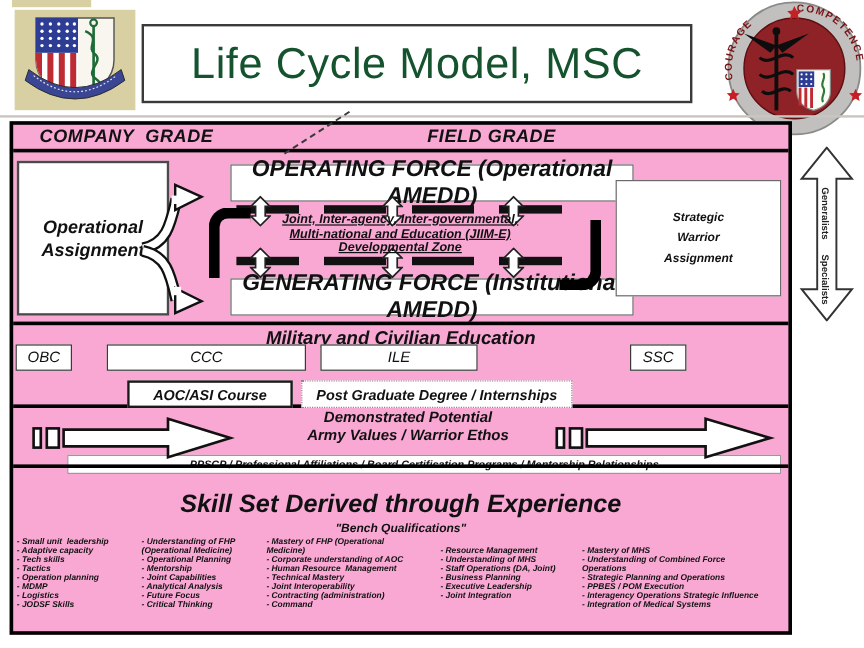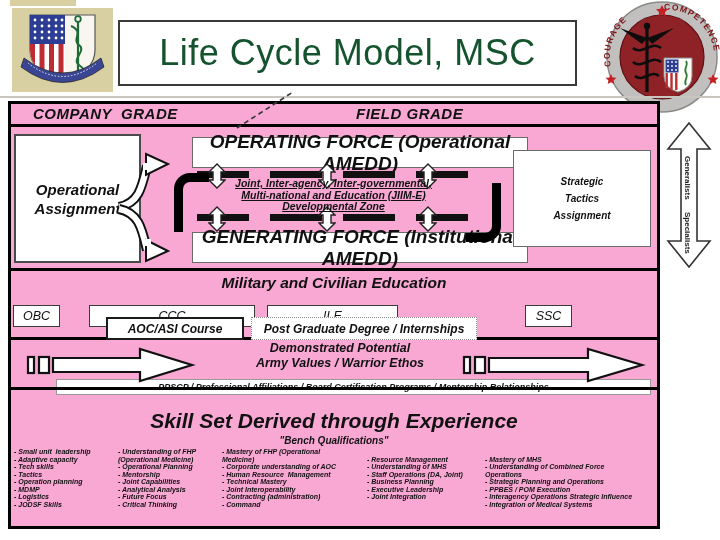--- a/index.html
+++ b/index.html
@@ -37,21 +37,21 @@
   .bracket.r{left:455px;top:56px;border-right:9px solid #000;border-bottom:9px solid #000;
              border-bottom-right-radius:16px;}
   .jiim{left:195px;top:51px;width:255px;text-align:center;font-weight:bold;font-size:10.5px;
         line-height:11.6px;text-decoration:underline;position:absolute;}
   .strat-box{left:502px;top:23px;width:138px;height:97px;border:1.6px solid #6a6a6a;
              font-weight:bold;font-size:10px;line-height:17px;}
   .vdarrow{position:absolute;}
   
   .edu-title{position:absolute;left:0;top:3px;width:100%;text-align:center;
              font-weight:bold;font-size:15.5px;}
-  .course{border:1.6px solid #3a3a3a;font-size:12.5px;height:22px;top:34px;text-align:center;}
+  .course{border:1.6px solid #3a3a3a;font-size:12.5px;height:22px;top:16px;text-align:center;}
   .course2{height:23px;top:46px;font-weight:bold;font-size:12px;}
   .aoc{border:2px solid #1a1a1a;}
   .pgrad{border:1.6px dotted #8a8a8a;}
   .ppscp{left:45px;top:72px;width:595px;height:16px;border:1px solid #999;
          font-weight:bold;font-size:9px;margin-top:36px;}
   
   .perf-lines{position:absolute;left:189px;top:1px;width:280px;text-align:center;
               font-weight:bold;font-size:12.5px;line-height:14.6px;}
   
   .skill-title{position:absolute;left:0;top:3px;width:100%;text-align:center;
@@ -246,21 +246,21 @@
 
       <div class="jiim">
           <div>Joint, Inter-agency, Inter-governmental,</div>
           <div>Multi-national and Education (JIIM-E)</div>
           <div>Developmental Zone</div>
         </div>
 
       <div class="box strat-box">
         <div>
             <div>Strategic</div>
-            <div>Tactics</div>
+            <div>Warrior</div>
             <div>Assignment</div>
           </div>
       </div>
     </div>
 
     <div class="sec s3">
       <div class="edu-title">Military and Civilian Education</div>
       <div class="box course" style="left:2px;width:47px">
         <span>OBC</span>
         </div>

